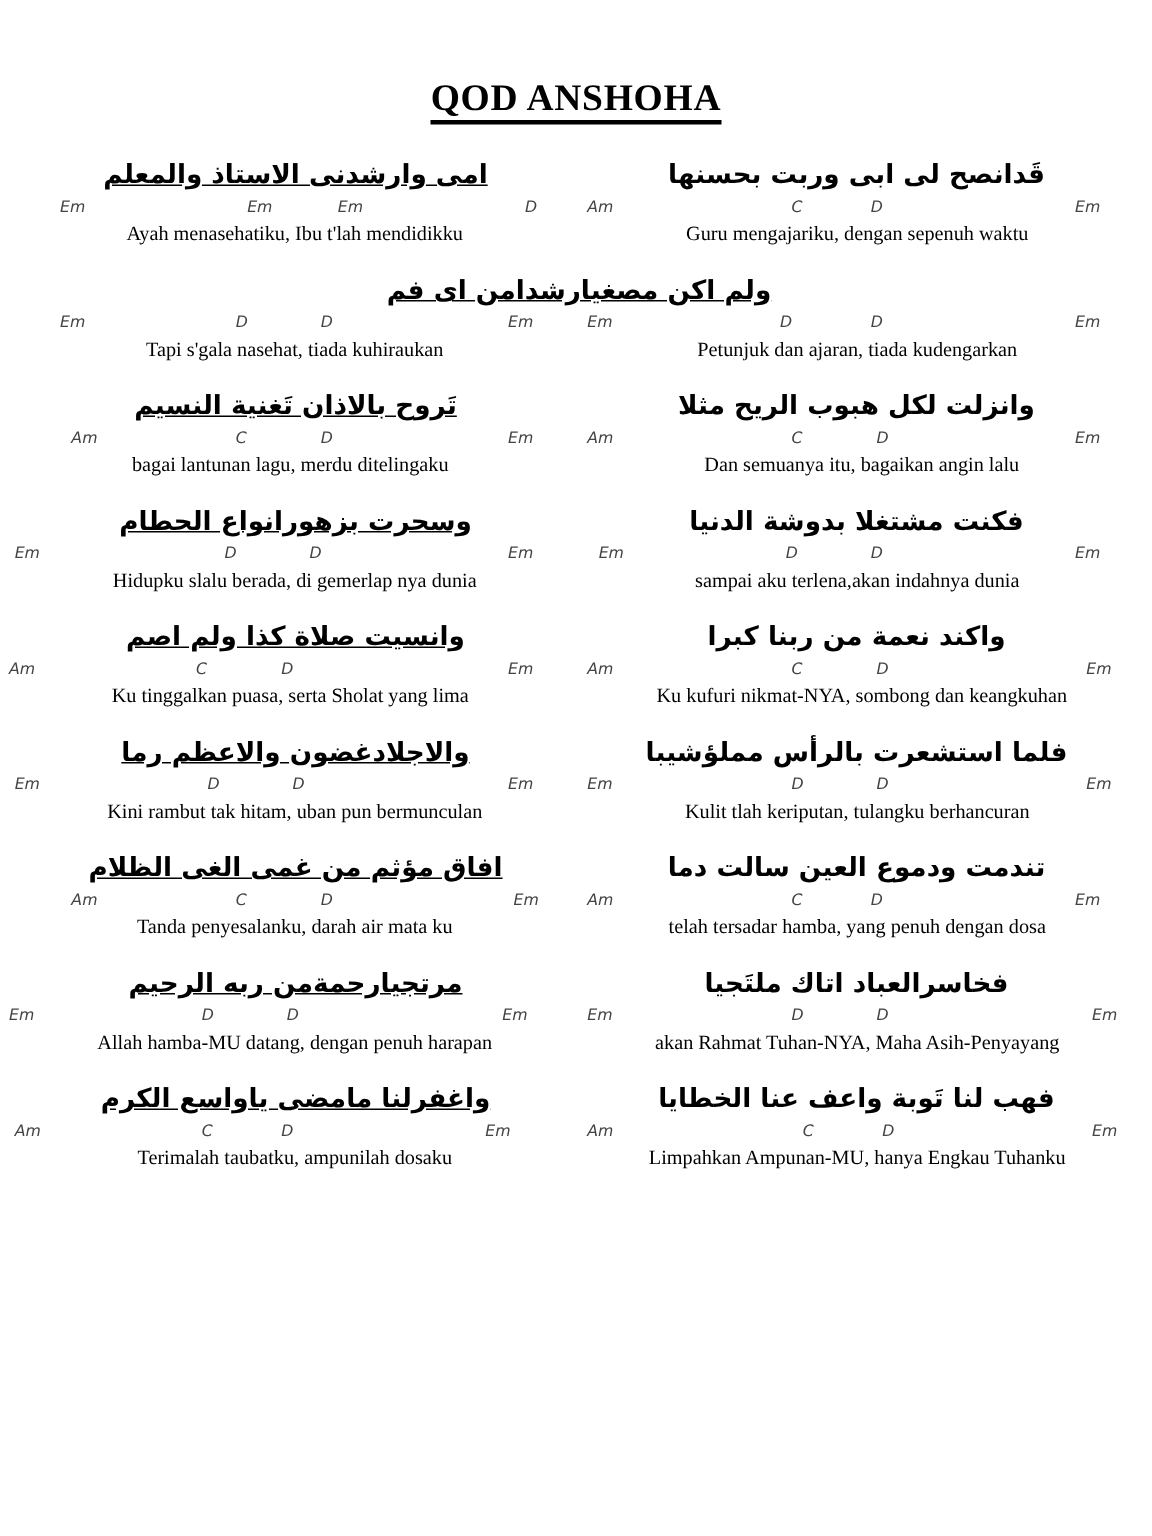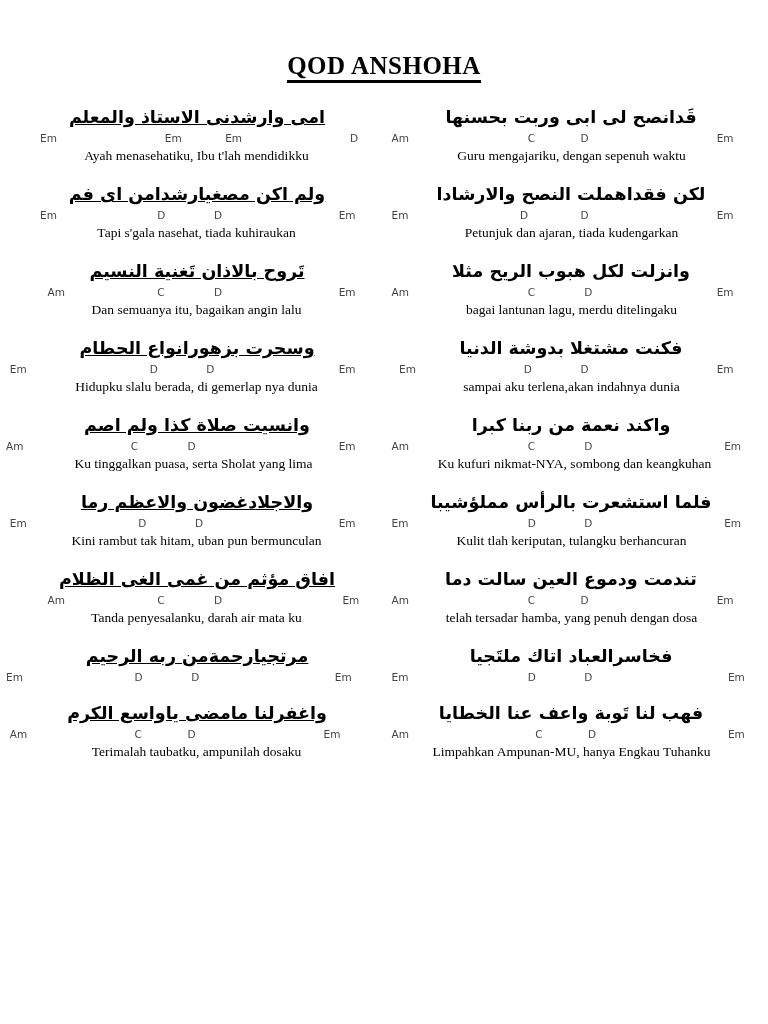--- a/index.html
+++ b/index.html
@@ -70,20 +70,21 @@
   }
   .arabic-cell.right-col { padding-right: 4px; }
   .arabic-cell.left-col  { padding-left: 4px; text-decoration: underline; }
 
   
   .chord-row {
     display: flex;
     justify-content: space-between;
     height: 15px;
     margin-top: 2px;
+    font-style: italic;
   }
   .chord-cell {
     width: 50%;
     box-sizing: border-box;
     position: relative;
     height: 15px;
   }
   .chord {
     position: absolute;
     top: 0;
@@ -140,21 +141,20 @@
           </div>
         </div>
         <div class="lyric-row">
           <div class="lyric-cell left-col">Ayah menasehatiku, Ibu t'lah mendidikku</div>
           <div class="lyric-cell right-col">Guru mengajariku, dengan sepenuh waktu</div>
         </div>
       </div>
       <div class="verse">
         <div class="arabic-row">
           <div class="arabic-cell left-col">ولم اكن مصغيارشدامن اى فم</div>
-          <div class="arabic-cell right-col">لكن فقداهملت النصح والارشادا</div>
         </div>
         <div class="chord-row">
           <div class="chord-cell left-col">
             <span class="chord" style="left: 9%;">Em</span>
             <span class="chord" style="left: 40%;">D</span>
             <span class="chord" style="left: 55%;">D</span>
             <span class="chord" style="left: 88%;">Em</span>
           </div>
           <div class="chord-cell right-col">
             <span class="chord" style="left: 2%;">Em</span>
@@ -181,22 +181,22 @@
             <span class="chord" style="left: 88%;">Em</span>
           </div>
           <div class="chord-cell right-col">
             <span class="chord" style="left: 2%;">Am</span>
             <span class="chord" style="left: 38%;">C</span>
             <span class="chord" style="left: 53%;">D</span>
             <span class="chord" style="left: 88%;">Em</span>
           </div>
         </div>
         <div class="lyric-row">
+          <div class="lyric-cell right-col">bagai lantunan lagu, merdu ditelingaku</div>
           <div class="lyric-cell left-col">Dan semuanya itu, bagaikan angin lalu</div>
-          <div class="lyric-cell right-col">bagai lantunan lagu, merdu ditelingaku</div>
         </div>
       </div>
       <div class="verse">
         <div class="arabic-row">
           <div class="arabic-cell left-col">وسحرت بزهورانواع الحطام</div>
           <div class="arabic-cell right-col">فكنت مشتغلا بدوشة الدنيا</div>
         </div>
         <div class="chord-row">
           <div class="chord-cell left-col">
             <span class="chord" style="left: 1%;">Em</span>
@@ -300,20 +300,24 @@
             <span class="chord" style="left: 49%;">D</span>
             <span class="chord" style="left: 87%;">Em</span>
           </div>
           <div class="chord-cell right-col">
             <span class="chord" style="left: 2%;">Em</span>
             <span class="chord" style="left: 38%;">D</span>
             <span class="chord" style="left: 53%;">D</span>
             <span class="chord" style="left: 91%;">Em</span>
           </div>
         </div>
+        <div class="lyric-row">
+          <div class="lyric-cell left-col">Allah hamba-MU datang, dengan penuh harapan</div>
+          <div class="lyric-cell right-col">akan Rahmat Tuhan-NYA, Maha Asih-Penyayang</div>
+        </div>
       </div>
       <div class="verse">
         <div class="arabic-row">
           <div class="arabic-cell left-col">واغفرلنا مامضى ياواسع الكرم</div>
           <div class="arabic-cell right-col">فهب لنا تَوبة واعف عنا الخطايا</div>
         </div>
         <div class="chord-row">
           <div class="chord-cell left-col">
             <span class="chord" style="left: 1%;">Am</span>
             <span class="chord" style="left: 34%;">C</span>

